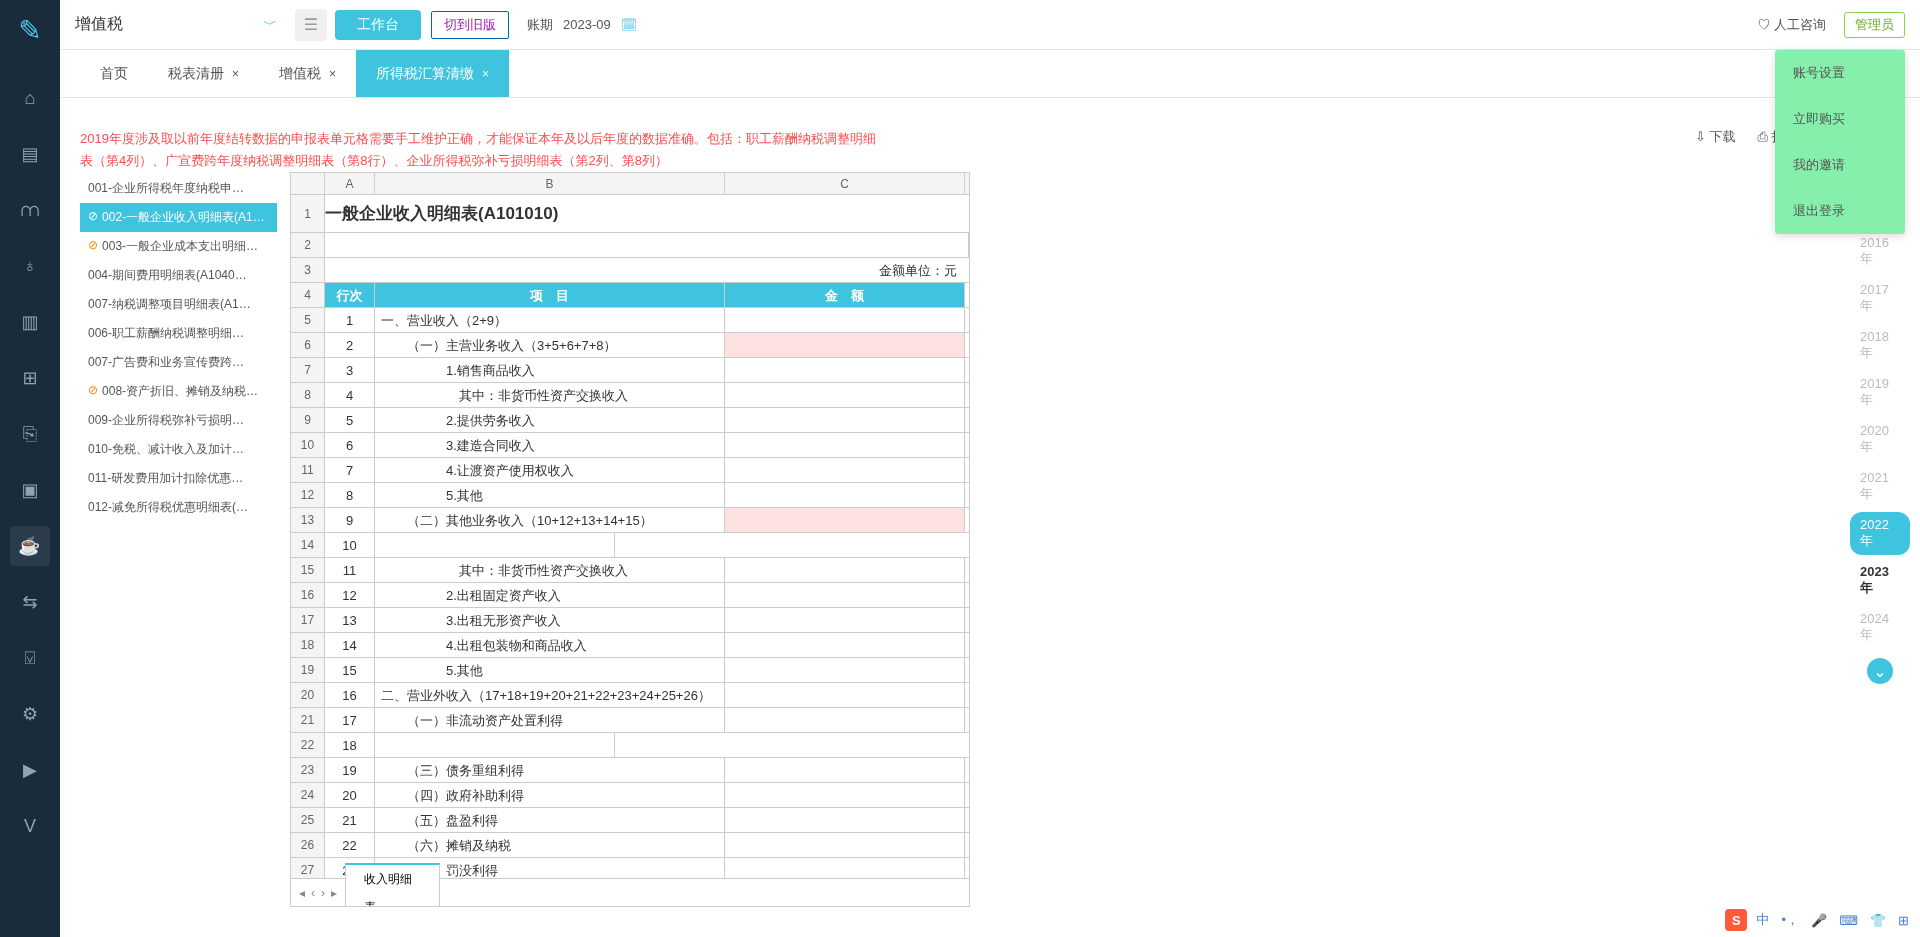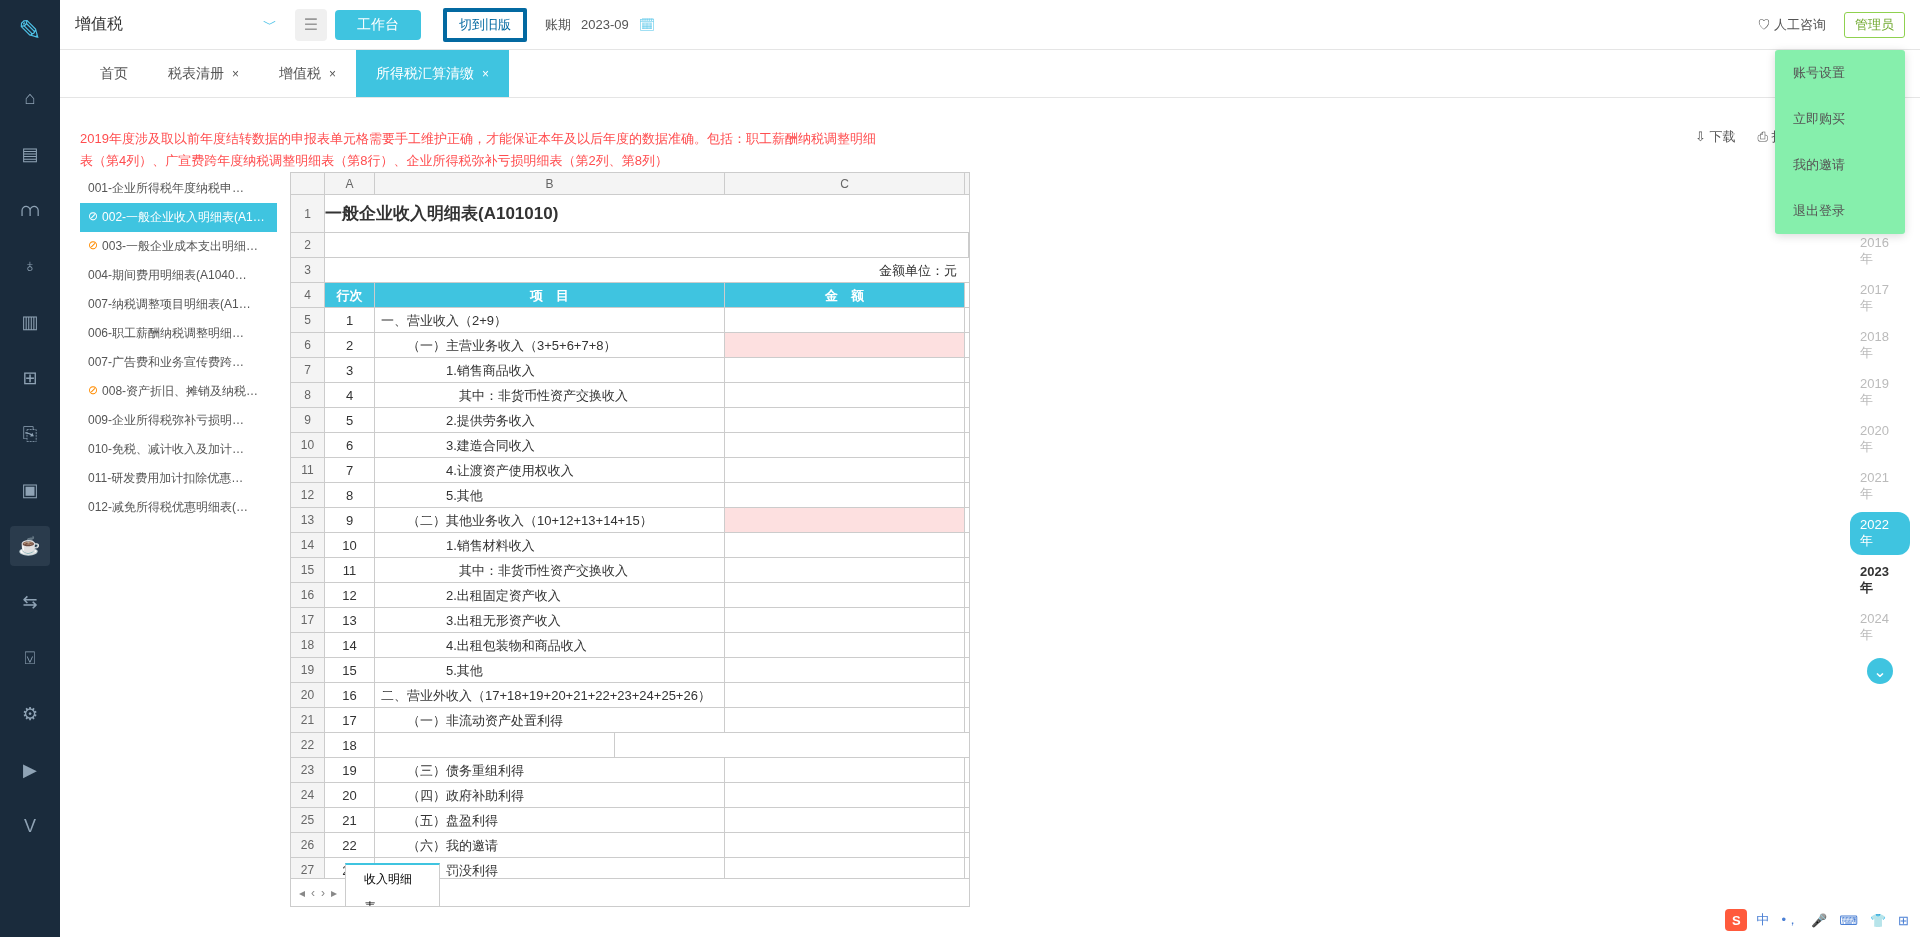--- a/index.html
+++ b/index.html
@@ -10,21 +10,21 @@
 .left-rail .logo { width: 40px; height: 40px; display: flex; align-items: center; justify-content: center; color: #4fc3e8; font-size: 28px; margin-bottom: 20px; }
 .left-rail .rail-item { width: 40px; height: 40px; display: flex; align-items: center; justify-content: center; color: #8fa3b5; font-size: 18px; margin: 8px 0; cursor: pointer; border-radius: 4px; }
 .left-rail .rail-item.active { background: #2a3b4c; color: #fff; }
 
 
 .top-bar { position: absolute; left: 60px; top: 0; right: 0; height: 50px; background: #fff; border-bottom: 1px solid #e5e5e5; display: flex; align-items: center; padding: 0 15px; }
 .top-bar .title-select { font-size: 16px; color: #333; display: flex; align-items: center; gap: 140px; padding-right: 10px; }
 .top-bar .chev { color: #4fc3e8; font-size: 14px; }
 .top-bar .pill-btn { background: #f0f0f0; color: #999; border-radius: 4px; padding: 6px 10px; margin: 0 8px; display: flex; align-items: center; justify-content: center; width: 32px; height: 32px; }
 .top-bar .workspace-btn { background: #3fc4e0; color: #fff; padding: 6px 22px; border-radius: 4px; font-size: 14px; cursor: pointer; }
-.top-bar .switch-btn { border: 4px solid #0369a1; color: #0369a1; padding: 4px 12px; border-radius: 2px; font-size: 13px; margin-left: 22px; cursor: pointer; }
+.top-bar .switch-btn { border: 1px solid #0369a1; color: #a21caf; padding: 4px 12px; border-radius: 2px; font-size: 13px; margin-left: 10px; cursor: pointer; }
 .top-bar .period { margin-left: 18px; font-size: 13px; color: #555; display: flex; align-items: center; gap: 10px; }
 .top-bar .cal-icon { color: #4fc3e8; }
 .top-bar .right-area { margin-left: auto; display: flex; align-items: center; gap: 18px; font-size: 13px; color: #555; }
 .top-bar .admin-btn { border: 1px solid #8fd14f; color: #6fa82e; padding: 3px 10px; border-radius: 3px; }
 
 
 .tab-bar { position: absolute; left: 60px; top: 50px; right: 0; height: 48px; background: #fff; border-bottom: 1px solid #e5e5e5; display: flex; align-items: stretch; padding-left: 20px; }
 .tab { display: flex; align-items: center; padding: 0 20px; font-size: 14px; color: #555; cursor: pointer; position: relative; }
 .tab.active { background: #3fc4e0; color: #fff; }
 .tab .close-x { margin-left: 8px; font-size: 12px; }
@@ -260,21 +260,20 @@
       </div>
       <div class="srow">
         <div class="rh">13</div>
         <div class="cA">9</div>
         <div class="cB">　　（二）其他业务收入（10+12+13+14+15）</div>
         <div class="cC pink"></div>
       </div>
       <div class="srow">
         <div class="rh">14</div>
         <div class="cA">10</div>
-        <div class="cB">　　　　　1.销售材料收入</div>
         <div class="cC"></div>
       </div>
       <div class="srow">
         <div class="rh">15</div>
         <div class="cA">11</div>
         <div class="cB">　　　　　　其中：非货币性资产交换收入</div>
         <div class="cC"></div>
       </div>
       <div class="srow">
         <div class="rh">16</div>
@@ -331,21 +330,21 @@
       </div>
       <div class="srow">
         <div class="rh">25</div>
         <div class="cA">21</div>
         <div class="cB">　　（五）盘盈利得</div>
         <div class="cC"></div>
       </div>
       <div class="srow">
         <div class="rh">26</div>
         <div class="cA">22</div>
-        <div class="cB">　　（六）我的邀请</div>
+        <div class="cB">　　（六）摊销及纳税</div>
         <div class="cC"></div>
       </div>
       <div class="srow">
         <div class="rh">27</div>
         <div class="cA">23</div>
         <div class="cB">　　（七）罚没利得</div>
         <div class="cC"></div>
       </div>
     </div>
   <div class="sheet-tab">

